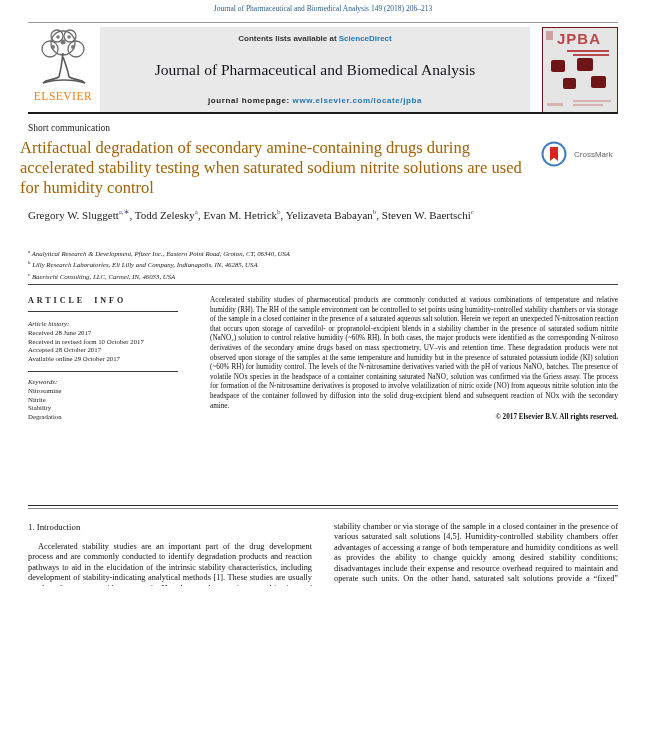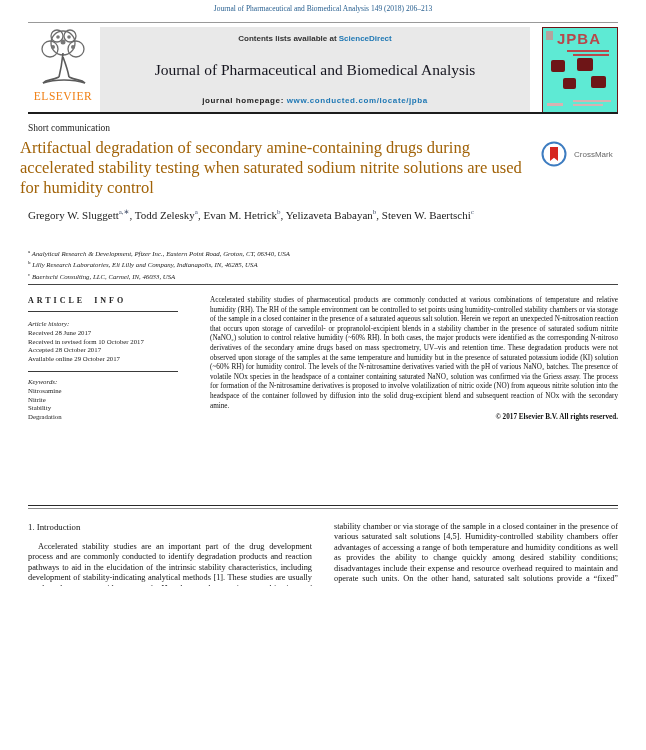--- a/index.html
+++ b/index.html
@@ -28,21 +28,21 @@
     position:absolute; left:72px; top:0; width:430px; height:86px;
     background:#e9e9e9; display:flex; flex-direction:column;
     justify-content:space-between; align-items:center; padding:7px 4px 8px 4px;
   }
   .contents-line { font-family:"Liberation Sans", sans-serif; font-size:8px; font-weight:bold; color:#333; }
   .contents-line a, .link { color:#1f78b4; text-decoration:none; }
   .journal-title { font-family:"Liberation Serif", serif; font-size:15.5px; color:#14141e; }
   .homepage-line { font-family:"Liberation Sans", sans-serif; font-size:8px; font-weight:bold; letter-spacing:0.6px; color:#222; }
   .cover {
     position:absolute; right:0; top:0; width:76px; height:86px;
-    background:#5eead4; border:1px solid #6e1517; overflow:hidden;
+    background:#e5e5e5; border:1px solid #6e1517; overflow:hidden;
   }
   .cover-jpba {
     position:absolute; top:2px; left:14px; font-family:"Liberation Sans", sans-serif;
     font-weight:bold; font-size:15px; color:#b8474a; letter-spacing:1px;
   }
   .cover-mark { position:absolute; top:3px; left:3px; width:7px; height:9px; background:#c9908f; opacity:.8; }
   .cover-sub1 { position:absolute; top:22px; left:24px; width:42px; height:2px; background:#b8474a; }
   .cover-sub2 { position:absolute; top:26px; left:30px; width:36px; height:2px; background:#b8474a; }
   .cover-blob { position:absolute; background:#6e1517; border-radius:2px; }
   .cover-foot1 { position:absolute; bottom:10px; left:30px; width:38px; height:2px; background:#d8b2b1; }
@@ -137,21 +137,21 @@
       </svg>
       <div class="elsevier-word">ELSEVIER</div>
     </div>
 
     <div class="gray-box">
       <div class="contents-line">
         <span>Contents lists available at </span><a href="#" class="link">ScienceDirect</a>
       </div>
       <div class="journal-title">Journal of Pharmaceutical and Biomedical Analysis</div>
       <div class="homepage-line">
-        <span>journal homepage: </span><a href="#" class="link">www.conducted.com/locate/jpba</a>
+        <span>journal homepage: </span><a href="#" class="link">www.elsevier.com/locate/jpba</a>
       </div>
     </div>
 
     <div class="cover">
       <div class="cover-mark"></div>
       <div class="cover-jpba">JPBA</div>
       <div class="cover-sub1"></div>
       <div class="cover-sub2"></div>
       <div class="cover-blob" style="top:32px; left:8px; width:14px; height:12px;"></div>
       <div class="cover-blob" style="top:30px; left:34px; width:16px; height:13px;"></div>

